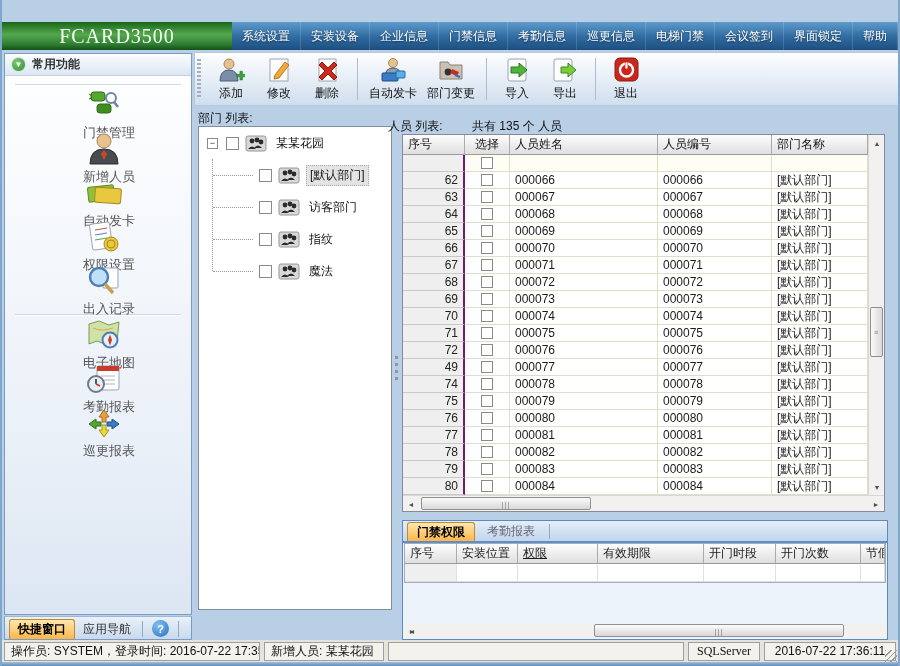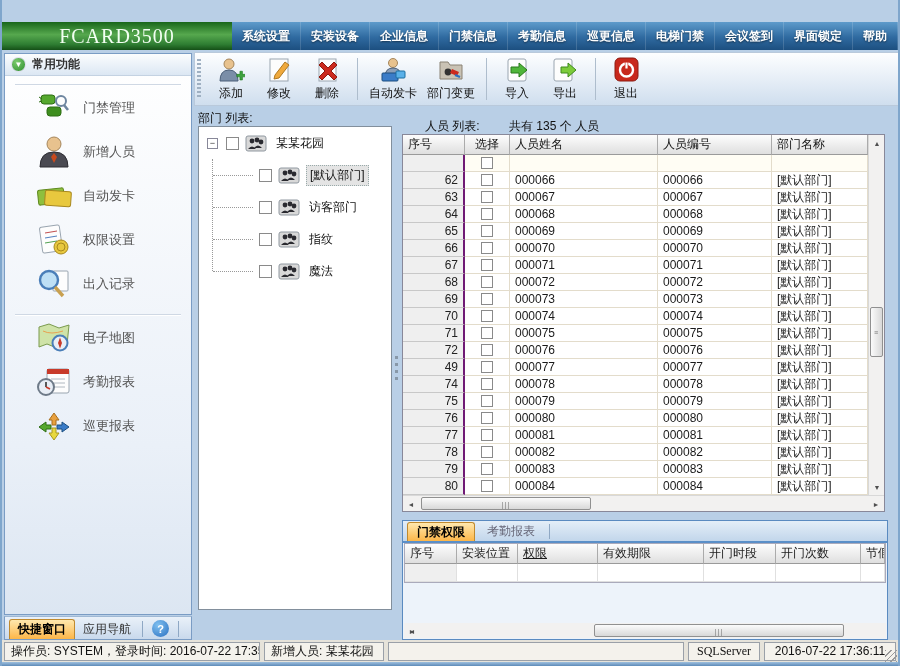--- a/index.html
+++ b/index.html
@@ -21,21 +21,21 @@
     font-size:10px; color:#222; cursor:pointer; }
   .winbtn.close { width:43px; background:linear-gradient(#E98E7C,#D1513A 50%,#B53422); color:#fff; font-weight:bold; }
   .winbtn .maxglyph { width:8px; height:7px; border:1px solid #333; display:block; }
 
   
   .bannerrow { position:absolute; left:0; top:22px; width:100%; height:28px; display:flex; }
   .brand { width:262px; height:100%; background:linear-gradient(#18661A,#56A84E 45%,#2E7D32 80%,#155017);
     display:flex; align-items:center; justify-content:center;
     font-family:"Liberation Serif","DejaVu Serif",serif; font-size:20px; color:#F2FFF2; letter-spacing:1px; }
   .menubar { flex:1; background:linear-gradient(#5E9BCB,#2F6AA0 55%,#1C4F80); display:flex; align-items:stretch; }
-  .menu-item { display:flex; align-items:center; padding:0 10px; color:#fff; font-weight:bold;
+  .menu-item { display:flex; align-items:center; padding:0 10px; color:#fff; font-weight:normal;
     font-size:12px; cursor:pointer; border-right:1px solid rgba(255,255,255,.15);
     text-shadow:0 1px 2px rgba(0,0,0,.5); white-space:nowrap; }
   .menu-spacer { flex:1; }
 
   
   .toolbar { position:absolute; left:192px; top:52px; width:706px; height:54px;
     background:linear-gradient(#FDFEFF,#E2EBF5 60%,#CFDEEE); border:1px solid #B9C9DB;
     display:flex; align-items:center; padding-left:12px; }
   .toolbar-grip { position:absolute; left:2px; top:6px; bottom:6px; width:4px;
     background:repeating-linear-gradient(#9FB0C2 0 2px, transparent 2px 4px); }
@@ -47,21 +47,21 @@
 
   
   .sidebar { position:absolute; left:2px; top:53px; width:188px; height:562px;
     border:1px solid #7A9CC4; background:linear-gradient(#FFFFFF,#EAF0F8 70%,#DCE6F2); }
   .sb-header { height:22px; background:linear-gradient(#FBFDFE,#DCE7F3); border-bottom:1px solid #C4D2E2;
     display:flex; align-items:center; padding-left:6px; font-weight:bold; color:#333; }
   .sb-expander { width:15px; height:15px; border-radius:50%; margin-right:6px;
     background:radial-gradient(circle at 35% 30%, #7CCB6E, #2F8F2F); border:1px solid #DDE;
     color:#fff; font-size:8px; display:flex; align-items:center; justify-content:center; cursor:pointer; }
   .sb-rule { height:2px; margin:8px 10px 0 10px; border-top:1px solid #CFD8E4; border-bottom:1px solid #FFF; }
-  .sb-item { display:flex; align-items:center; height:44px; padding-left:30px; cursor:pointer; }
+  .sb-item { display:flex; align-items:center; height:44px; padding-left:22px; cursor:pointer;flex-direction:column; }
   .sb-item .sicon { width:38px; height:34px; margin-right:10px; flex:0 0 38px; }
   .sb-item .slabel { color:#555; font-size:13px; }
 
   .sb-tabs { position:absolute; left:2px; top:616px; width:188px; height:24px;
     background:linear-gradient(#EAF1F9,#C9D9EC); border:1px solid #7A9CC4; border-top:1px solid #9FB8D4;
     display:flex; align-items:flex-end; padding-left:4px; }
   .sb-tab { height:20px; display:flex; align-items:center; padding:0 8px; font-size:12px; cursor:pointer; color:#333; }
   .sb-tab.active { background:linear-gradient(#FFE8AE,#FDB648); border:1px solid #C08A2E; border-bottom:none;
     border-radius:3px 3px 0 0; font-weight:bold; color:#000; }
   .sb-tab-sep { width:1px; height:16px; background:#8FA8C4; margin:0 3px 2px 3px; }
@@ -83,21 +83,21 @@
   .t-label { font-size:12px; color:#111; cursor:pointer; padding:1px 3px; white-space:nowrap; }
   .t-label.selected { background:#E4E4E4; border:1px dotted #9AA; }
   .tree-vline { position:absolute; left:13px; top:32px; height:112px; border-left:1px dotted #999; }
   .tree-child-row .hline { position:absolute; left:14px; width:40px; border-top:1px dotted #999; top:16px; }
 
   .vsplit { position:absolute; left:391px; top:126px; width:7px; height:484px; cursor:col-resize; }
   .vsplit .dots { position:absolute; left:2px; top:230px; width:3px; height:24px;
     background:repeating-linear-gradient(#8898A8 0 3px, transparent 3px 7px); }
 
   
-  .people-label { position:absolute; left:423px; top:118px; font-size:12px; color:#111; }
+  .people-label { position:absolute; left:386px; top:118px; font-size:12px; color:#111; }
   .people-label b { font-weight:normal; margin-left:26px; }
   .people-table { position:absolute; left:400px; top:134px; width:483px; height:378px;
     background:#fff; border:1px solid #889; }
   .pt-grid { position:absolute; left:0; top:0; right:16px; bottom:16px; overflow:hidden; }
   .pt-row { display:flex; height:17px; }
   .pt-row.header { height:20px; }
   .pt-cell { border-right:1px solid #E3DCCB; border-bottom:1px solid #E3DCCB; overflow:hidden;
     display:flex; align-items:center; padding:0 5px; white-space:nowrap; }
   .pt-row.header .pt-cell { background:linear-gradient(#FDFDFD,#DFDFDF); border-right:1px solid #ABABAB;
     border-bottom:1px solid #9A9A9A; color:#111; cursor:pointer; }

